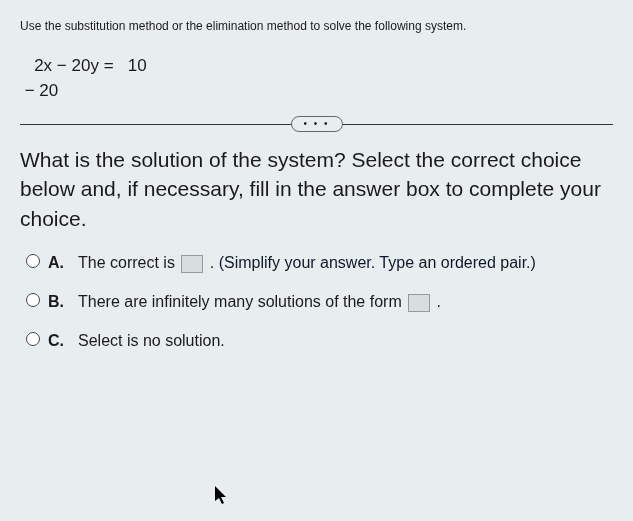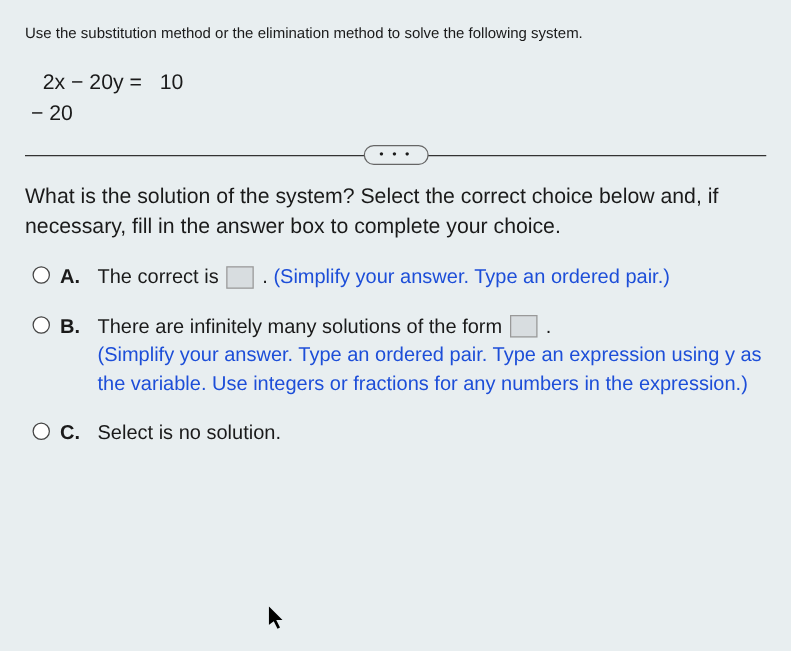--- a/index.html
+++ b/index.html
@@ -48,21 +48,21 @@
       background: #e8eef0;
       border: 1px solid #666;
       border-radius: 10px;
       padding: 0px 12px;
       font-size: 10px;
       letter-spacing: 2px;
       line-height: 14px;
       cursor: pointer;
     }
     .question {
-      font-size: 17px;
+      font-size: 21px;
       line-height: 1.4;
       margin-bottom: 18px;
     }
     .choices {
       padding-left: 6px;
     }
     .choice {
       display: flex;
       align-items: flex-start;
       margin-bottom: 16px;
@@ -83,21 +83,21 @@
     .choice-letter {
       font-weight: bold;
       margin-right: 10px;
       flex-shrink: 0;
       min-width: 20px;
     }
     .choice-body {
       flex: 1;
     }
     .hint {
-      color: #1d4ed8;
+      color: #0f172a;
     }
     .answer-box {
       display: inline-block;
       width: 22px;
       height: 18px;
       background: #d8dde0;
       border: 1px solid #999;
       vertical-align: middle;
       margin: 0 2px;
     }
@@ -145,21 +145,20 @@
     </div>
   </div>
 
   <div class="choice">
     <div class="radio"></div>
     <div class="choice-letter">B.</div>
     <div class="choice-body">
       <span>There are infinitely many solutions of the form </span>
       <span class="answer-box"></span>
       <span>.</span>
-      <div class="hint">(Simplify your answer. Type an ordered pair. Type an expression using y as the variable. Use integers or fractions for any numbers in the expression.)</div>
     </div>
   </div>
 
   <div class="choice">
     <div class="radio"></div>
     <div class="choice-letter">C.</div>
     <div class="choice-body">Select is no solution.</div>
   </div>
 
 </div>

